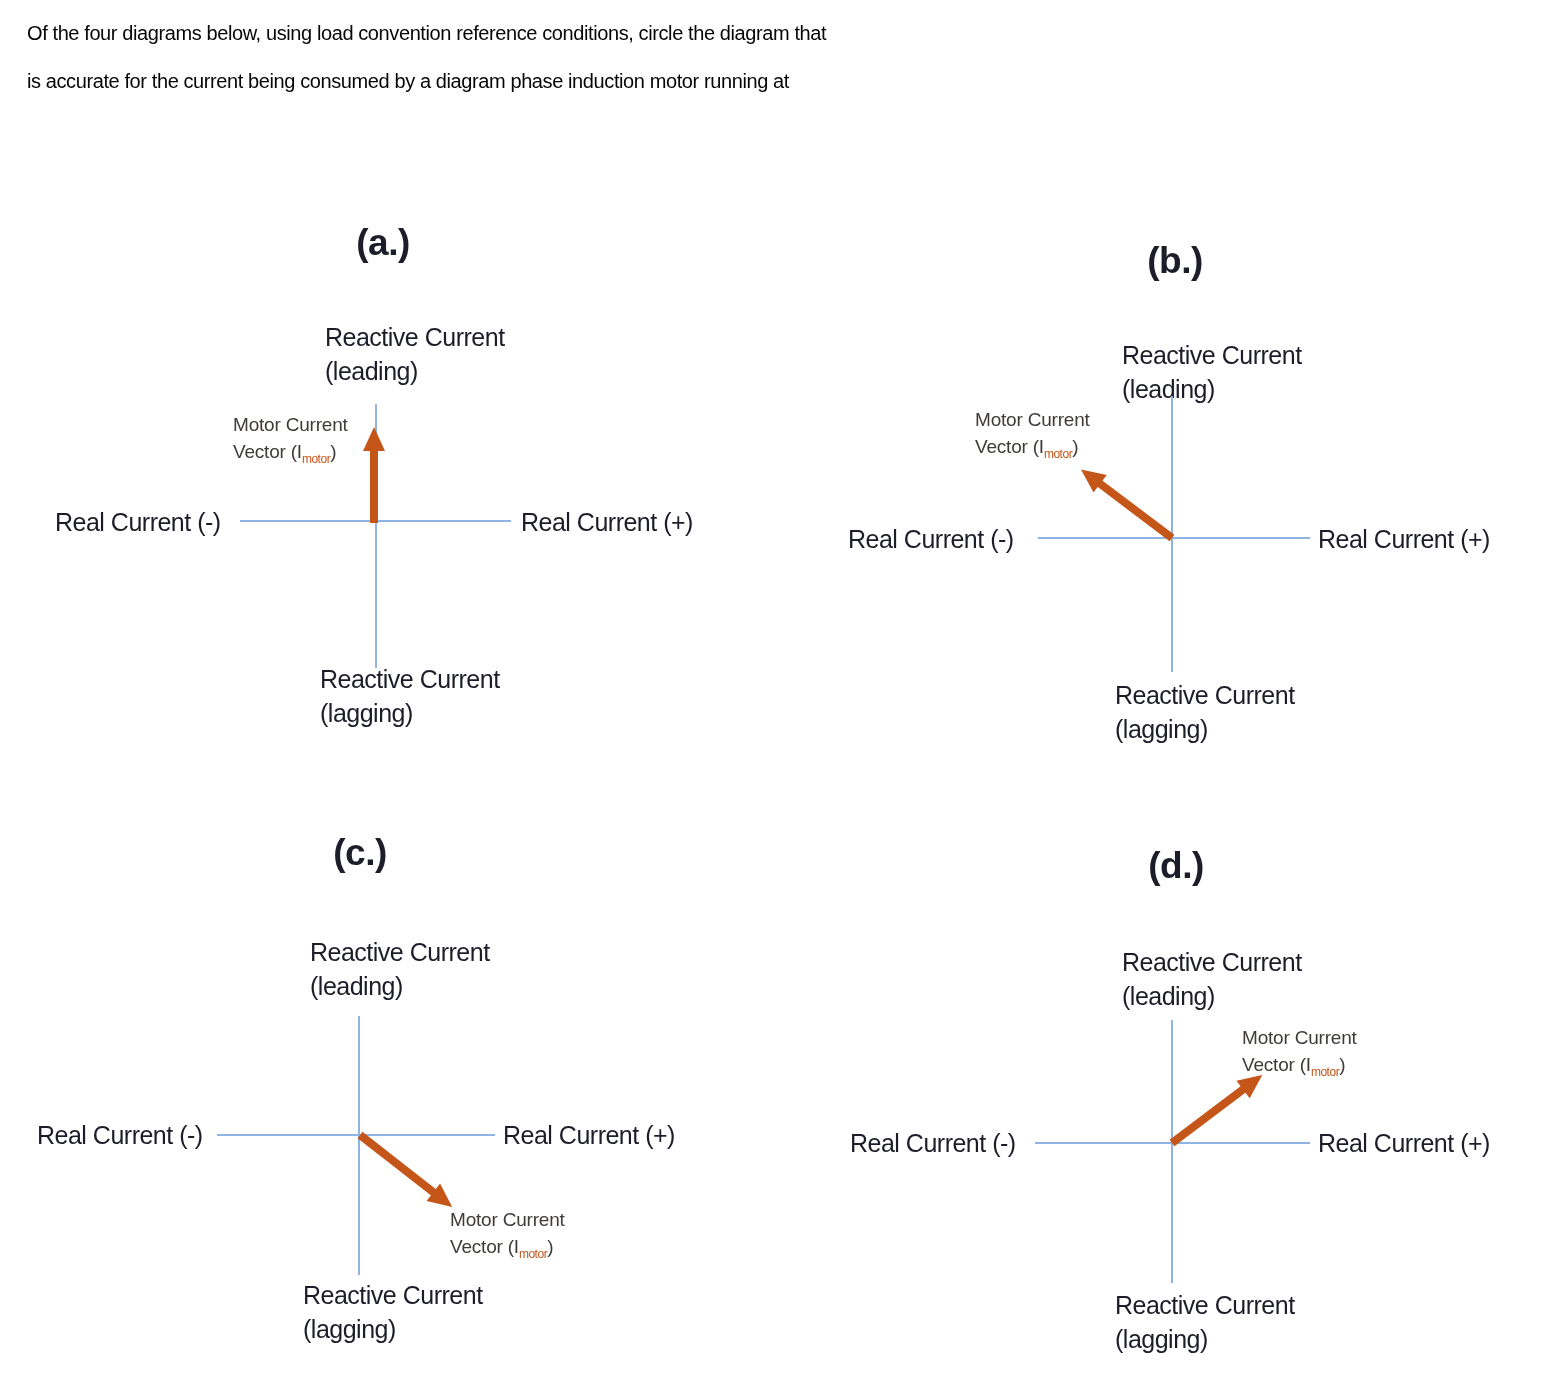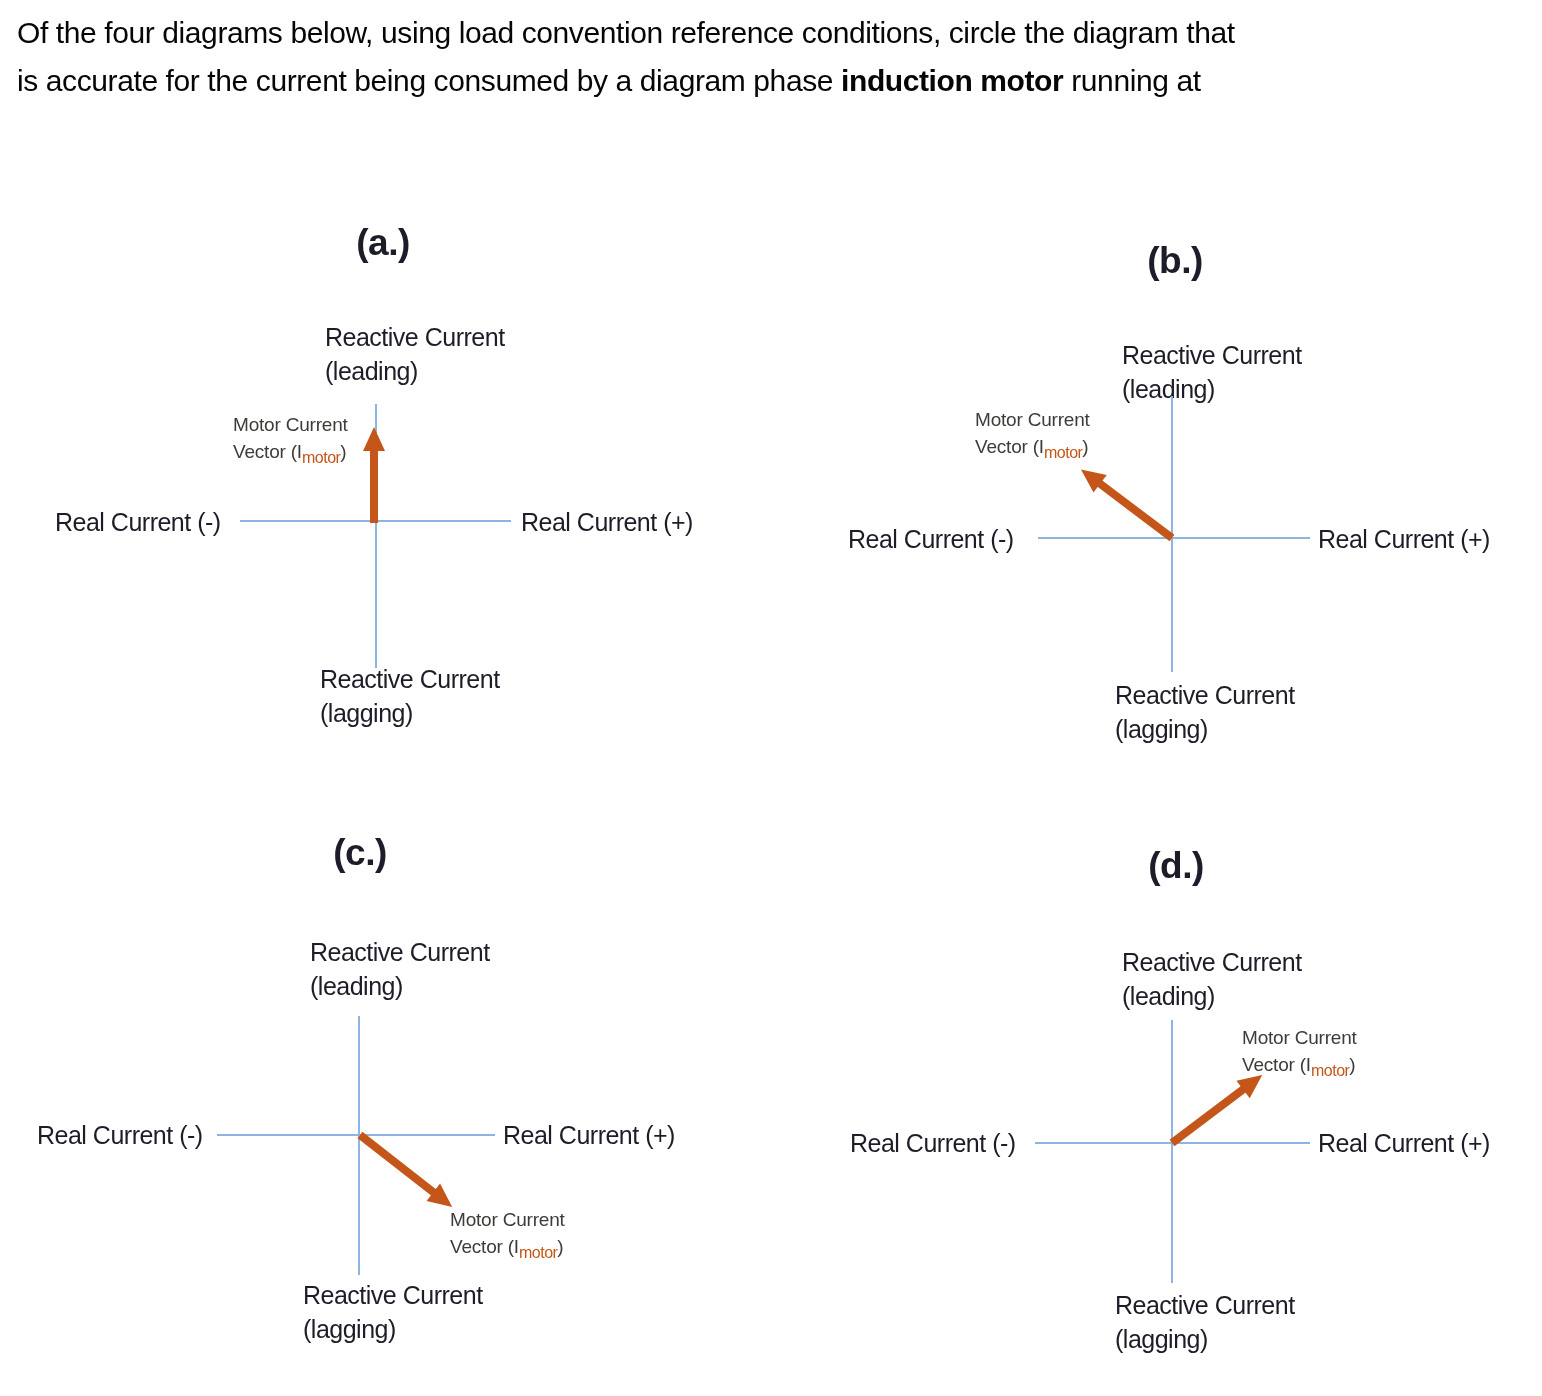--- a/index.html
+++ b/index.html
@@ -1,39 +1,39 @@
 <!DOCTYPE html>
 <html style="--question-text: #060606; --diagram-text: #1d1d29; --vector-label-text: #3f3b38; --axis-line: #8db4e2; --vector-arrow: #c4561a;"><head>
 <meta charset="utf-8">
 <style>
   html,body{margin:0;padding:0;}
   body{
     width:1542px;height:1396px;position:relative;background:#ffffff;
     font-family:"Liberation Sans", sans-serif;overflow:hidden;
   }
   .question{
-    position:absolute;left:17px;top:9px;width:1500px;
-    font-size:30px;line-height:48px;letter-spacing:-0.4px;
+    position:absolute;left:27px;top:9px;width:1500px;
+    font-size:20px;line-height:48px;letter-spacing:-0.4px;
     color:var(--question-text,#060606);
   }
-  .question b{font-weight:bold;}
+  .question b{font-weight:normal;}
   .dg-title{
     position:absolute;font-size:37px;font-weight:bold;text-align:center;
     letter-spacing:-0.5px;color:var(--diagram-text,#16161f);
   }
   .axis-label{
     position:absolute;font-size:25px;line-height:34px;letter-spacing:-0.5px;
     color:var(--diagram-text,#16161f);white-space:nowrap;
   }
   .vec-label{
     position:absolute;font-size:19px;line-height:27px;font-weight:normal;
     letter-spacing:-0.2px;color:var(--vector-label-text,#3f3b38);white-space:nowrap;
   }
   .vec-label sub{
-    font-size:16px;vertical-align:-5px;letter-spacing:-0.5px;
+    font-size:12px;vertical-align:-5px;letter-spacing:-0.5px;
     color:var(--vector-arrow,#c4561a);
   }
   .axis{position:absolute;background:var(--axis-line,#8db4e2);}
   .axis.h{height:2px;}
   .axis.v{width:2px;}
   svg.overlay{position:absolute;left:0;top:0;pointer-events:none;}
 </style>
 </head>
 <body>
 

